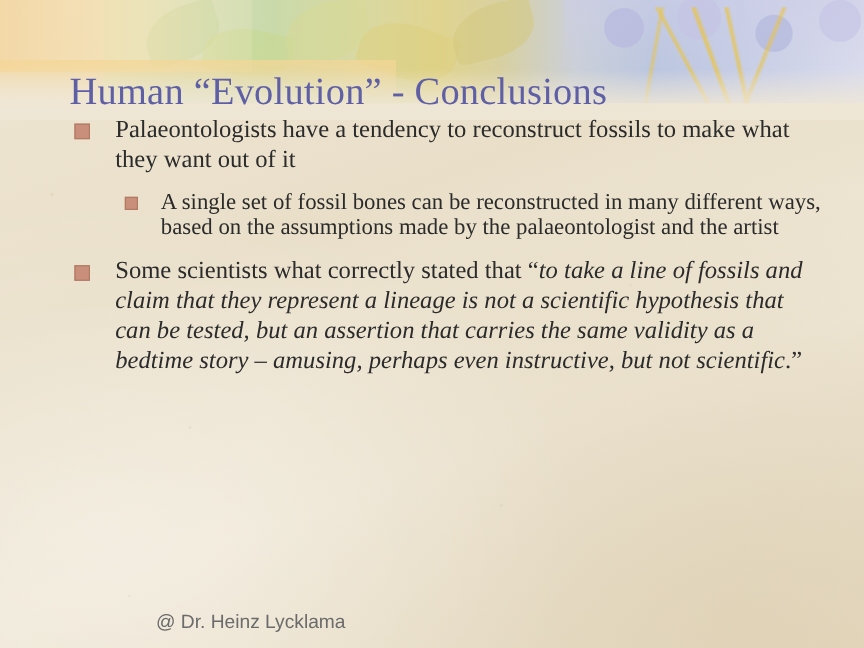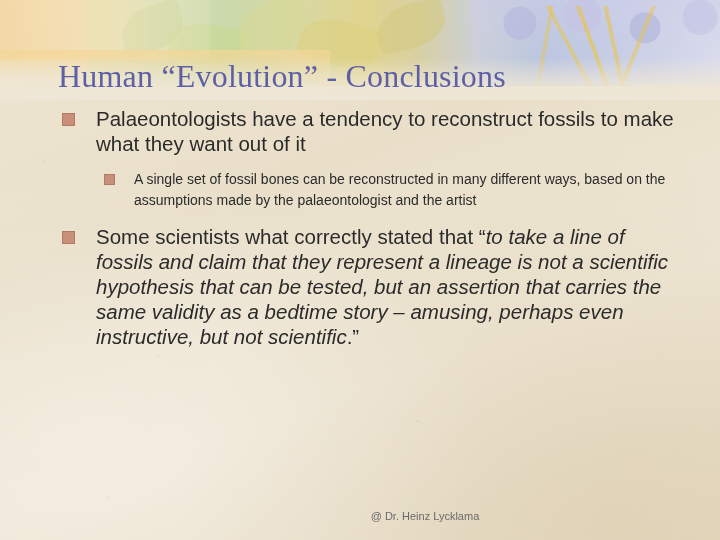--- a/index.html
+++ b/index.html
@@ -128,44 +128,45 @@
     line-height: 38px;
     color: #5f5fa6;
     letter-spacing: 0.2px;
     white-space: nowrap;
   }
 
   
   .body {
     position: absolute;
     left: 56px;
-    top: 106px;
+    top: 96px;
     width: 630px;
     color: #2b2b2b;
+    font-family: Liberation Serif, serif;
   }
   .lvl1 {
     position: relative;
     padding-left: 40px;
     font-size: 20.5px;
     line-height: 25px;
     margin-bottom: 4px;
   }
   .lvl1 .bullet {
     position: absolute;
     left: 6px;
     top: 7px;
     width: 11px;
     height: 11px;
     background: #c98f7a;
     border: 1px solid #b07a64;
   }
   .lvl2 {
     position: relative;
     padding-left: 78px;
-    font-size: 14px;
+    font-size: 19px;
     line-height: 20.5px;
   }
   .lvl2 .bullet {
     position: absolute;
     left: 48px;
     top: 5px;
     width: 9px;
     height: 9px;
     background: #c98f7a;
     border: 1px solid #b07a64;
@@ -176,22 +177,22 @@
   .quote {
     font-style: italic;
   }
   .bold { font-weight: bold; }
 
   .footer {
     position: absolute;
     left: 0;
     top: 510px;
     width: 720px;
-    text-align: center;
-    font-size: 11px;
+    text-align: left;
+    font-size: 16px;
     color: #6b6b6b;
     font-family: "Liberation Sans", sans-serif;
   }
   .footer-inner {
     display: inline-block;
     margin-left: 130px;
   }
 </style>
 </head>
 <body>

